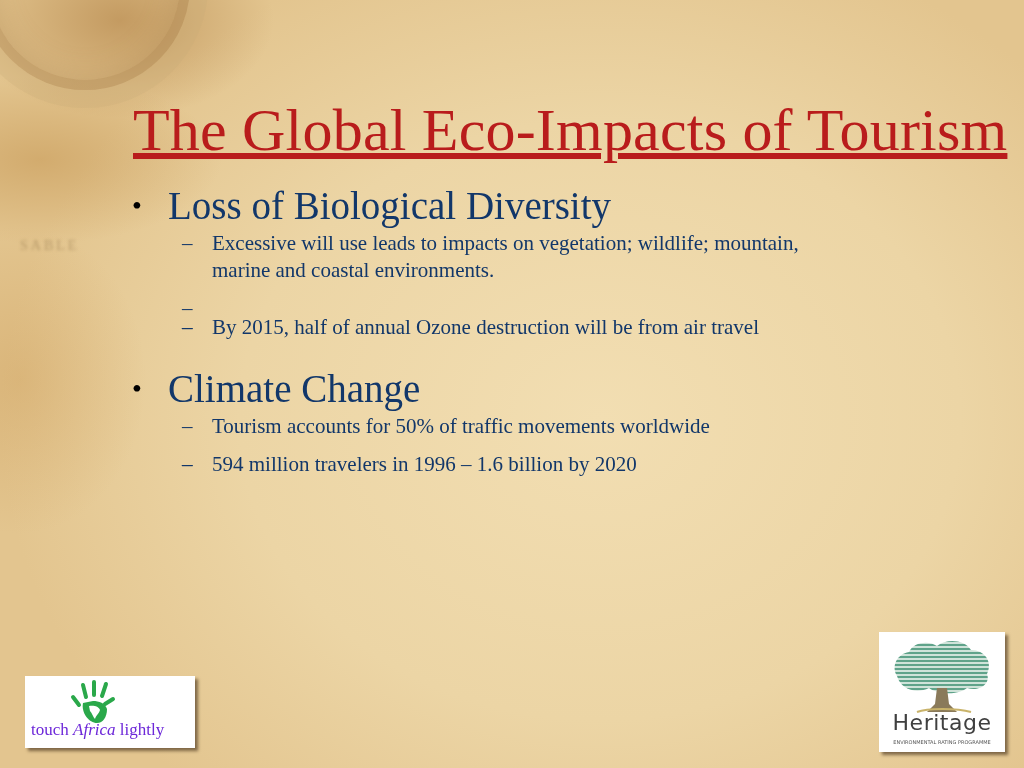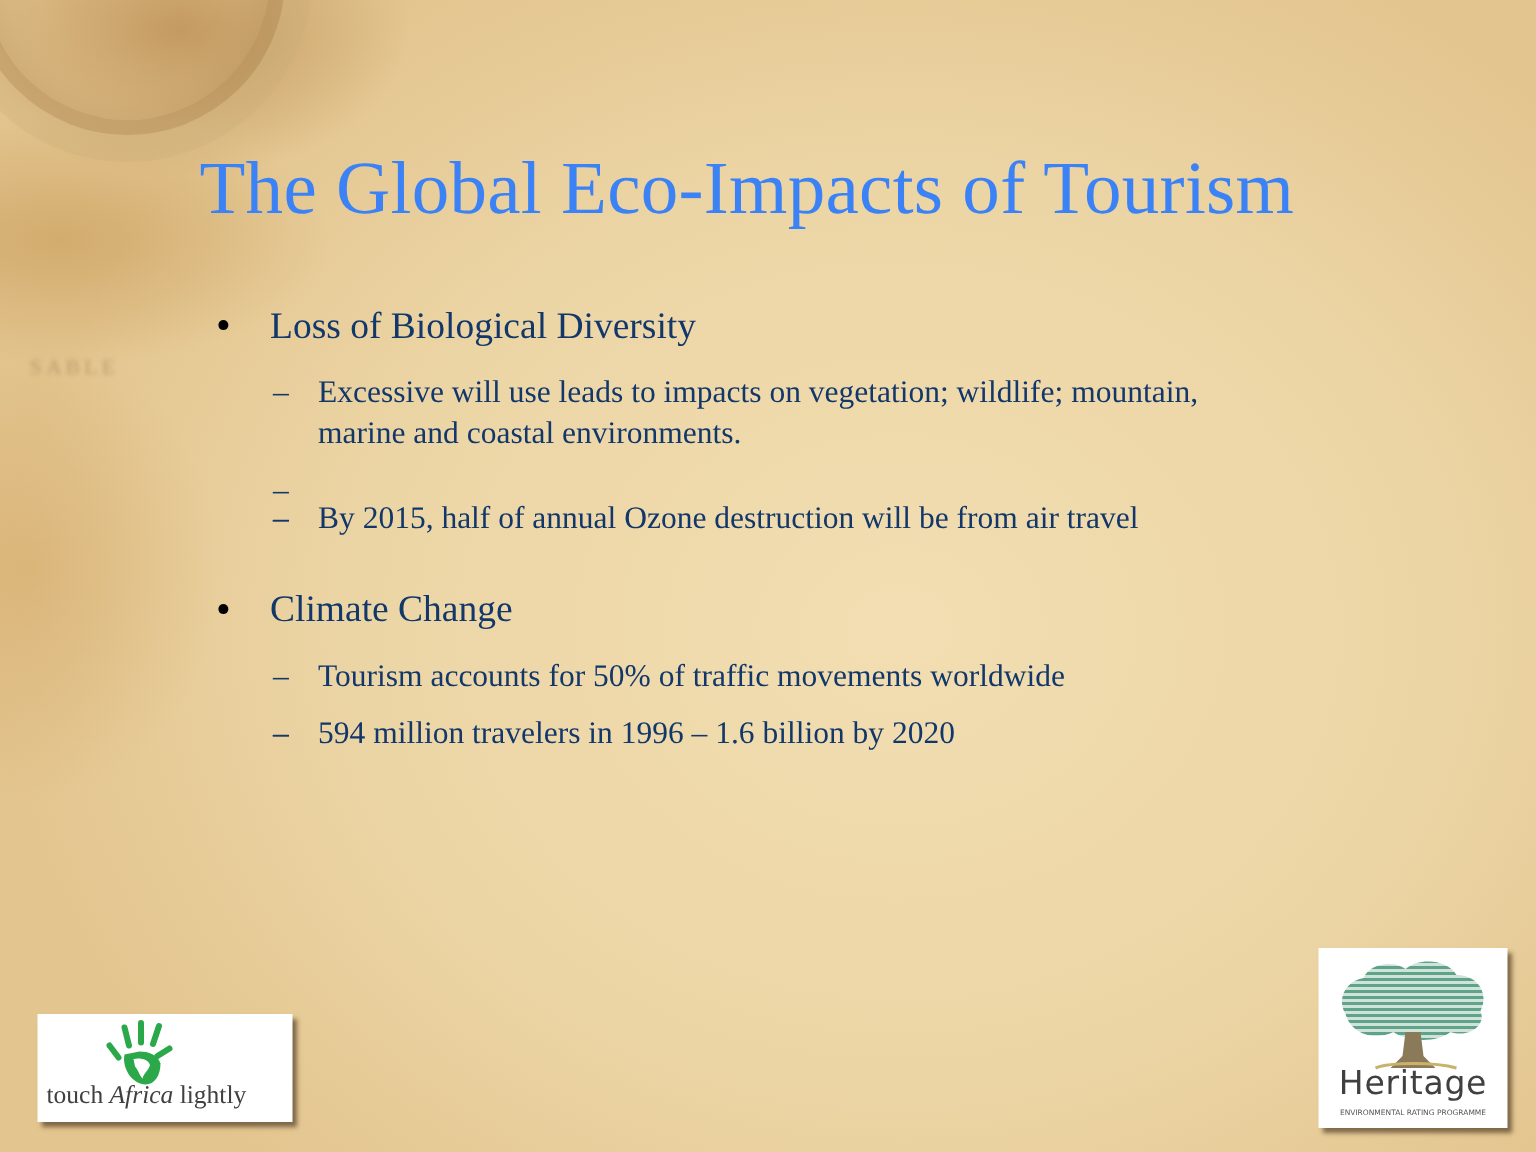--- a/index.html
+++ b/index.html
@@ -12,36 +12,37 @@
       radial-gradient(ellipse 180px 220px at 20px 380px, rgba(200,150,80,0.35), rgba(200,150,80,0) 70%),
       radial-gradient(ellipse 600px 500px at 600px 420px, #f2deb2, #ecd5a5 60%, #e3c58f 100%);
   }
   .compass {
     position:absolute; left:-20px; top:-120px; width:190px; height:190px; border-radius:50%;
     border:10px solid rgba(160,120,70,0.35);
     box-shadow: 0 0 0 18px rgba(200,170,120,0.25), inset 0 0 30px rgba(150,110,60,0.3);
   }
   .map-blur { position:absolute; color:rgba(110,80,40,0.35); font-size:14px; letter-spacing:3px; filter:blur(1.5px); }
   .title {
-    position:absolute; left:133px; top:96px; font-size:50px; color:#3b82f6; margin:0; font-weight:normal;
+    position:absolute; left:133px; top:96px; font-size:60px; color:#b91c1c; margin:0; font-weight:normal;
     letter-spacing:0.2px;
+    text-decoration:underline;
   }
   .content { position:absolute; left:132px; top:188px; width:780px; color:#12376a; }
-  .bullet { position:relative; font-size:25px; line-height:36px; padding-left:36px; margin:12px; }
+  .bullet { position:relative; font-size:39px; line-height:36px; padding-left:36px; margin:0; }
   .bullet::before { content:"•"; position:absolute; left:0; top:0; color:#000; font-size:28px; }
   .sub { position:relative; font-size:21px; line-height:27px; padding-left:80px; margin:0; width:620px; }
   .sub .dash { position:absolute; left:50px; top:0; color:#12376a; }
   .group { margin-bottom:22px; }
   .gap1 { margin-top:6px; }
   .gap2 { margin-top:11px; }
   .logo-left {
     position:absolute; left:25px; top:676px; width:170px; height:72px; background:#fff;
     box-shadow: 3px 3px 3px rgba(60,40,20,0.6);
   }
-  .logo-left .brand { position:absolute; left:6px; bottom:8px; font-size:17px; color:#404040; white-space:nowrap; }
+  .logo-left .brand { position:absolute; left:6px; bottom:8px; font-size:17px; color:#6d28d9; white-space:nowrap; }
   .logo-left .brand i { font-style:italic; }
   .logo-right {
     position:absolute; left:879px; top:632px; width:126px; height:120px; background:#fff;
     box-shadow: 3px 3px 3px rgba(60,40,20,0.6);
   }
   .heritage { position:absolute; left:0; width:126px; text-align:center; top:78px; font-family:"DejaVu Sans", sans-serif; font-size:22px; color:#404040; letter-spacing:0.5px; }
   .heritage-sub { position:absolute; left:0; width:126px; text-align:center; top:107px; font-family:"DejaVu Sans", sans-serif; font-size:5px; color:#555; }
 </style>
 </head>
 <body>

